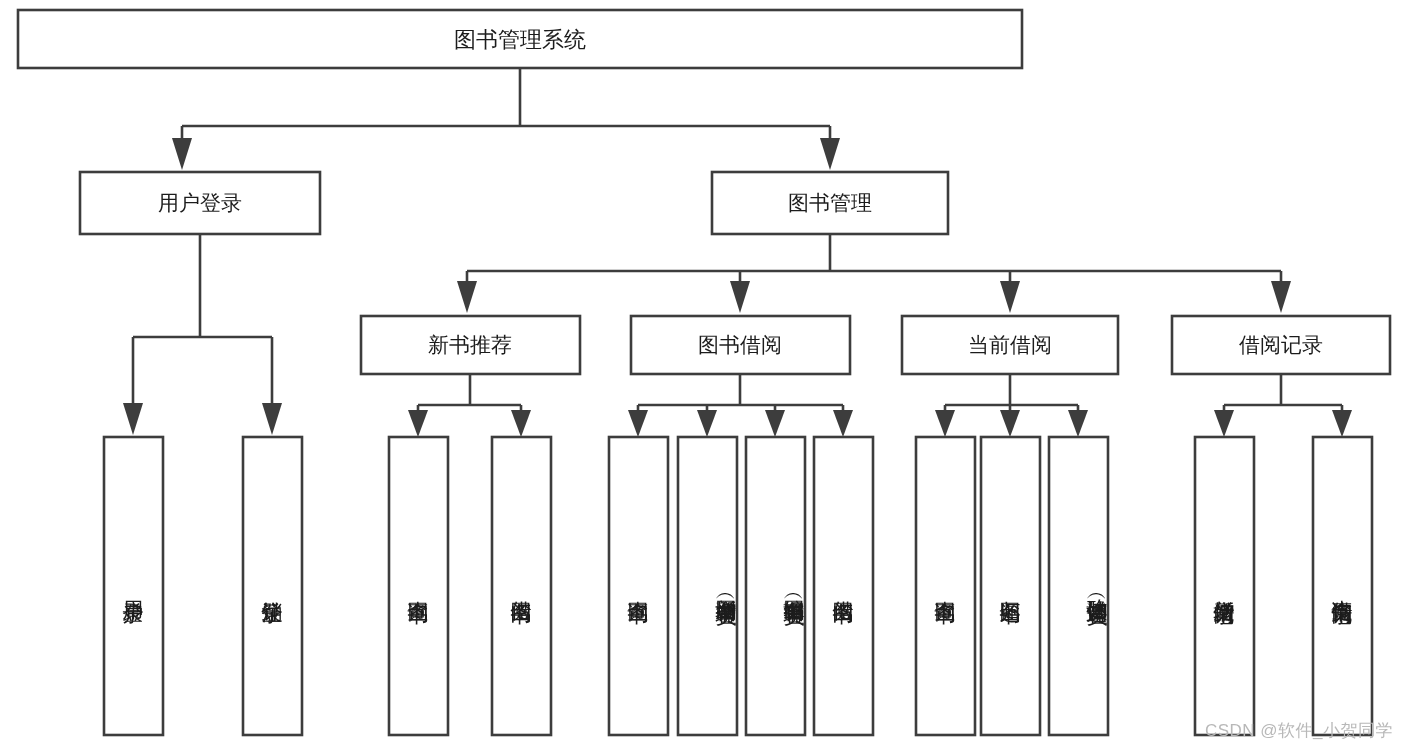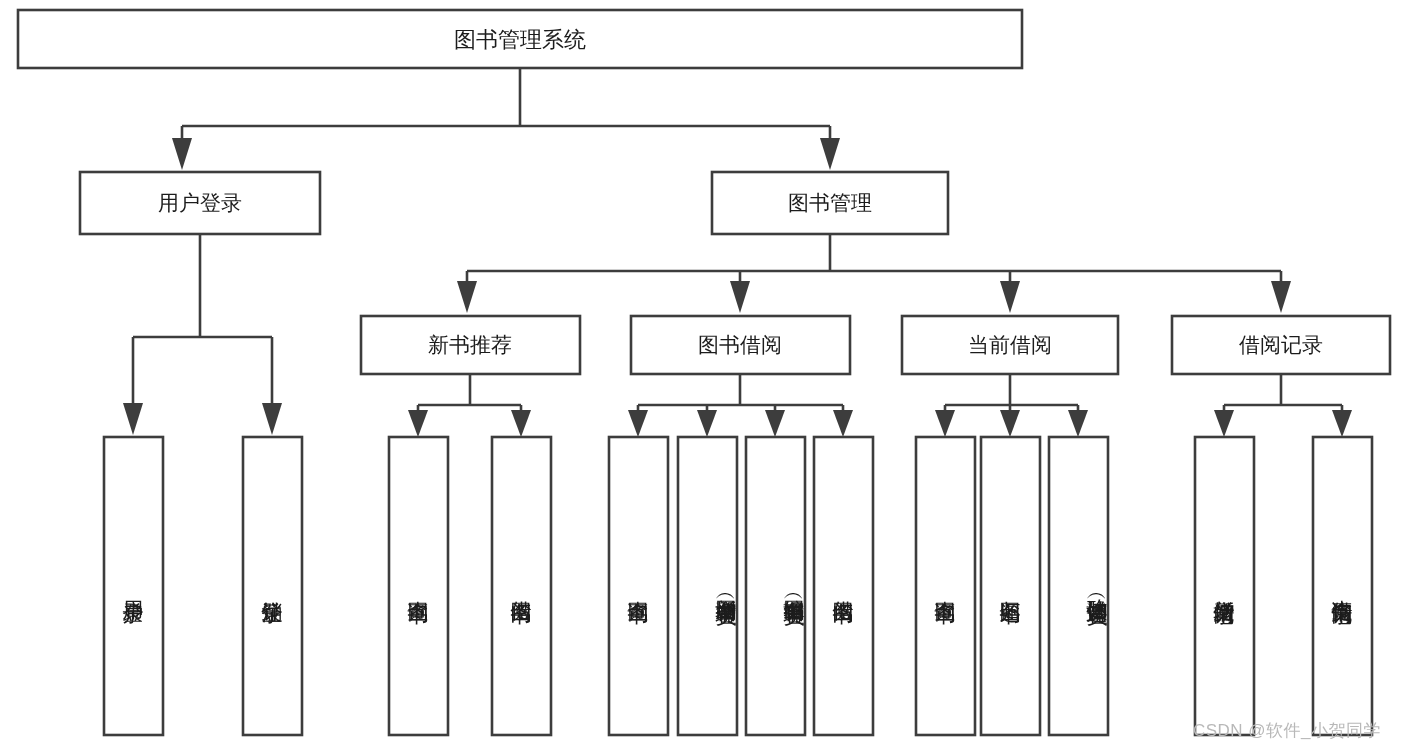--- a/index.html
+++ b/index.html
@@ -61,21 +61,21 @@
     font-family: "Liberation Sans", "DejaVu Sans", sans-serif;
     font-size: 21px;
     color: #1c1c1c;
     letter-spacing: 1px;
     line-height: 1;
     white-space: nowrap;
     pointer-events: none;
   }
   .watermark {
     position: absolute;
-    right: 24px;
+    right: 12px;
     bottom: 5px;
     font-family: "Liberation Sans", "DejaVu Sans", sans-serif;
     font-size: 17px;
     color: #b8b8b8;
     white-space: nowrap;
     letter-spacing: 0.5px;
     margin-top: 46px;
   }
 </style>
 </head>

